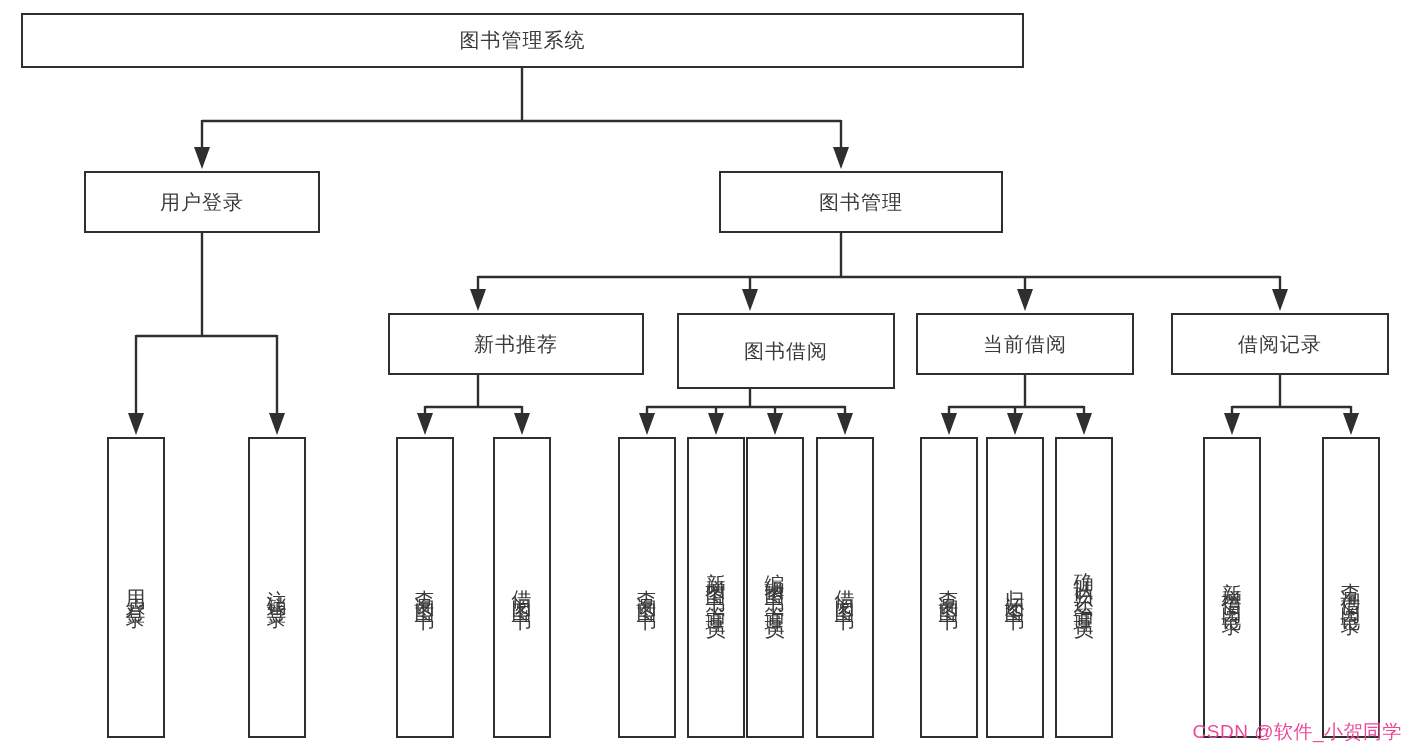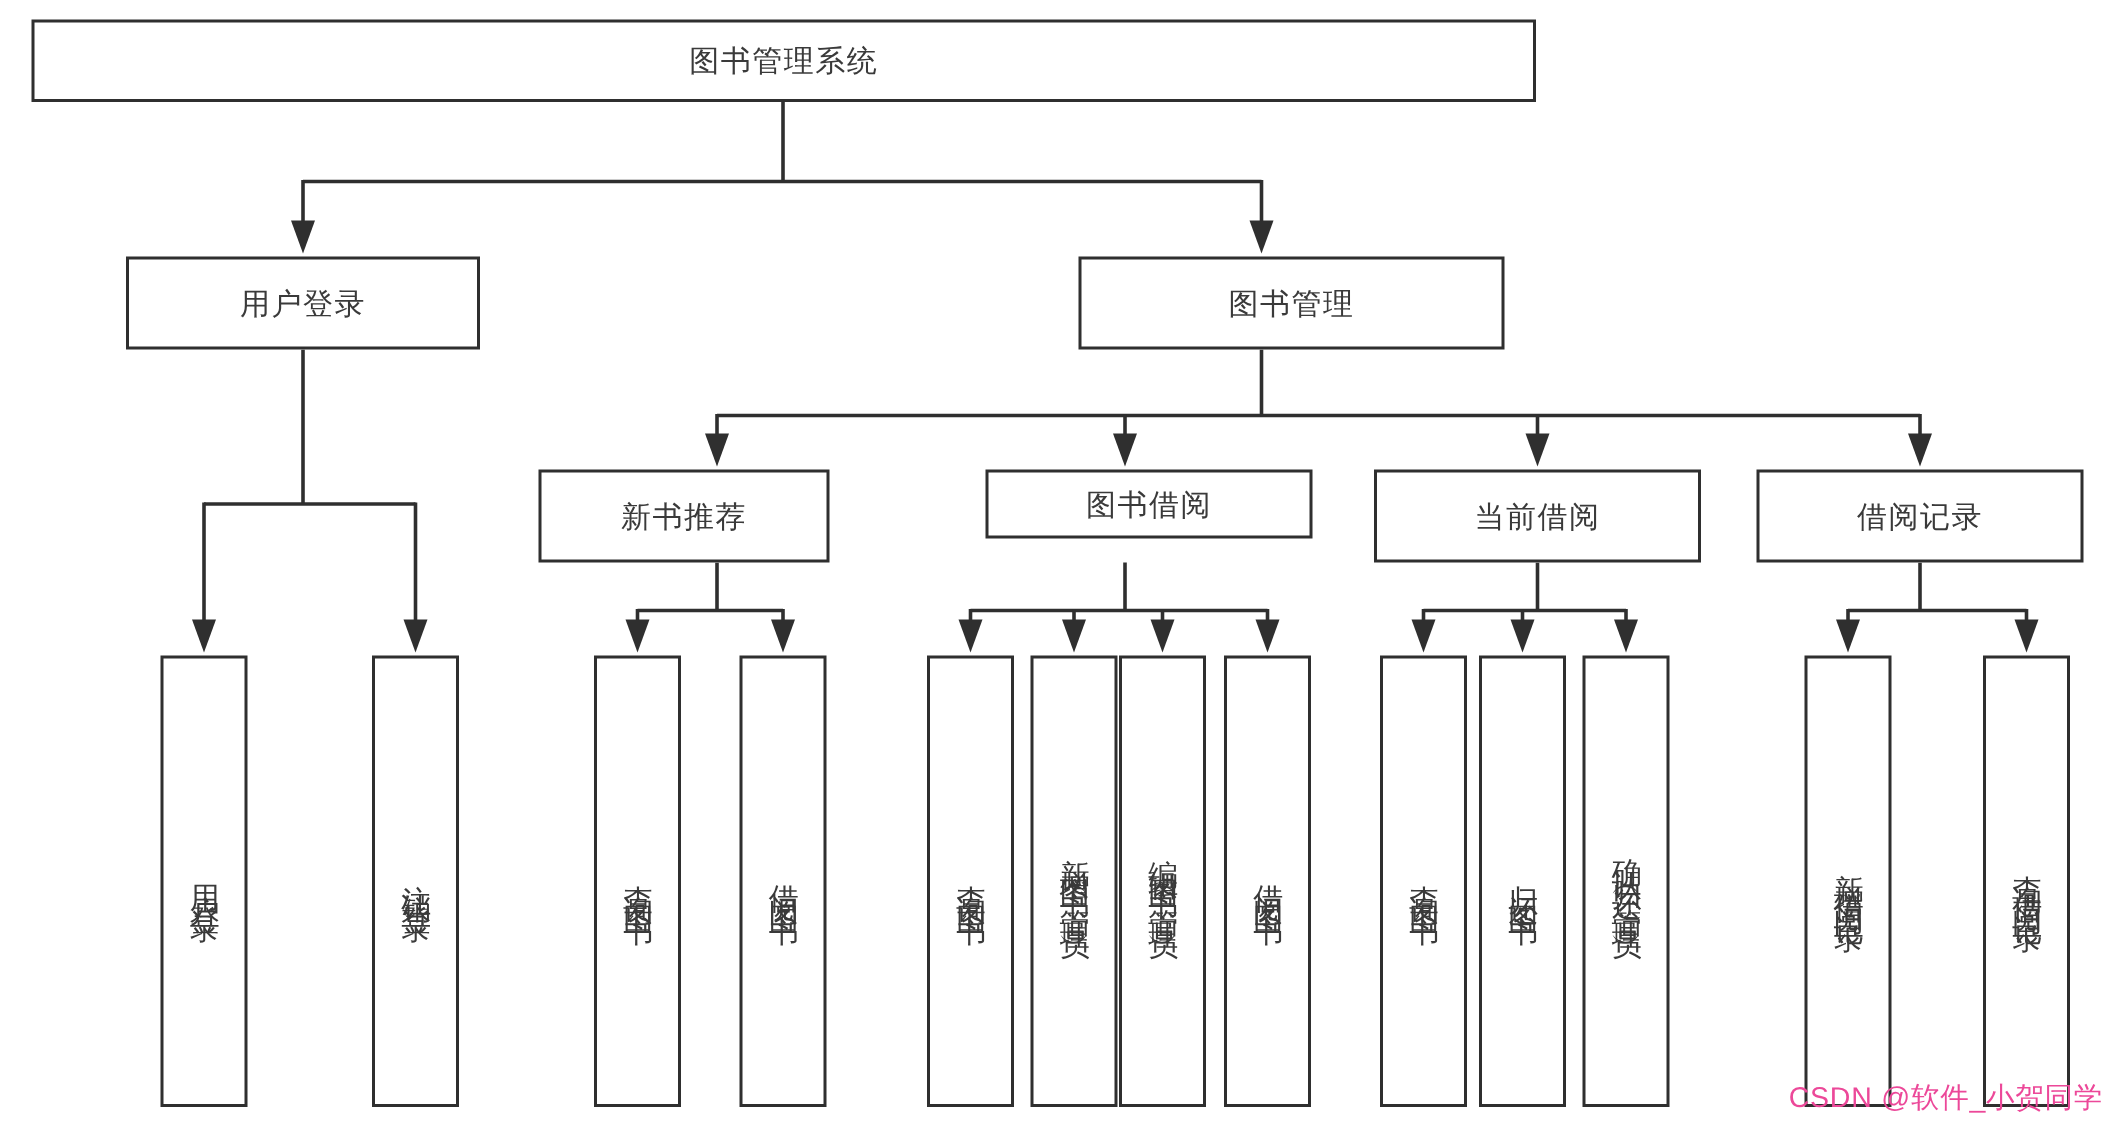--- a/index.html
+++ b/index.html
@@ -132,24 +132,24 @@
     <span class="lbl">图书管理系统</span>
   </div>
 
   <div class="box" style="left:84px; top:171px; width:236px; height:62px;">
     <span class="lbl">用户登录</span>
   </div>
   <div class="box" style="left:719px; top:171px; width:284px; height:62px;">
     <span class="lbl">图书管理</span>
   </div>
 
-  <div class="box" style="left:359px; top:313px; width:194px; height:62px;">
+  <div class="box" style="left:388px; top:313px; width:256px; height:62px;">
     <span class="lbl">新书推荐</span>
   </div>
-  <div class="box" style="left:657px; top:313px; width:218px; height:46px;">
+  <div class="box" style="left:677px; top:313px; width:218px; height:76px;">
     <span class="lbl">图书借阅</span>
   </div>
   <div class="box" style="left:916px; top:313px; width:218px; height:62px;">
     <span class="lbl">当前借阅</span>
   </div>
   <div class="box" style="left:1171px; top:313px; width:218px; height:62px;">
     <span class="lbl">借阅记录</span>
   </div>
 
   <div class="box leaf" style="left:107px; top:437px; width:58px; height:301px;">

